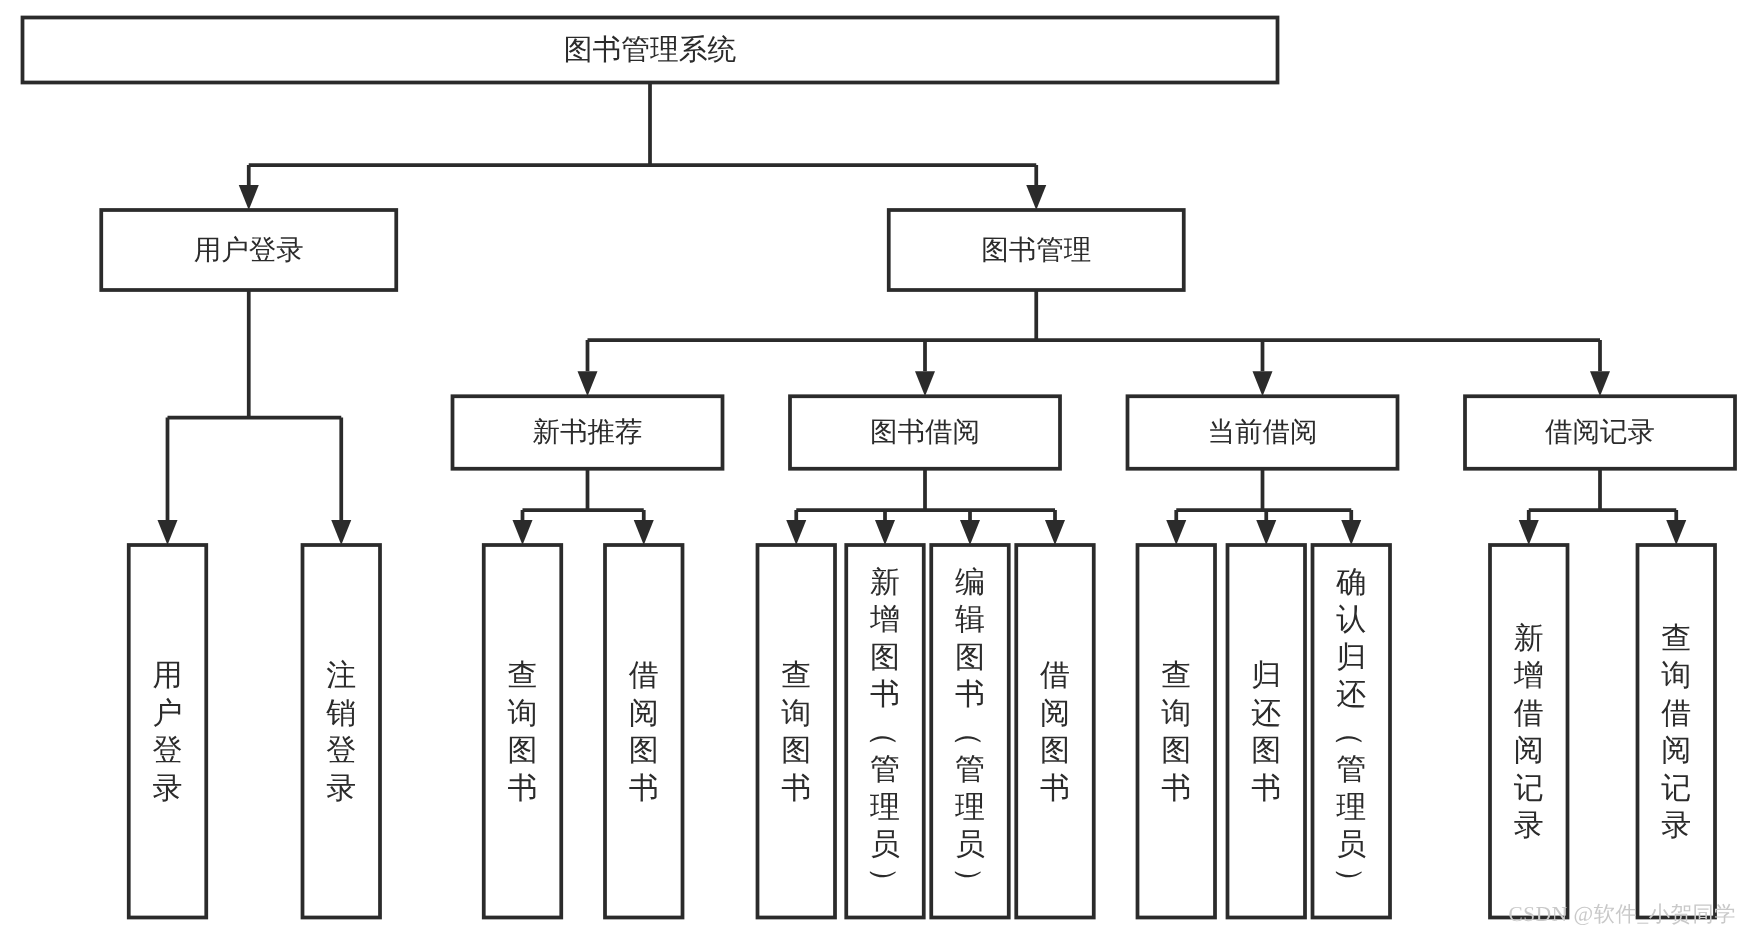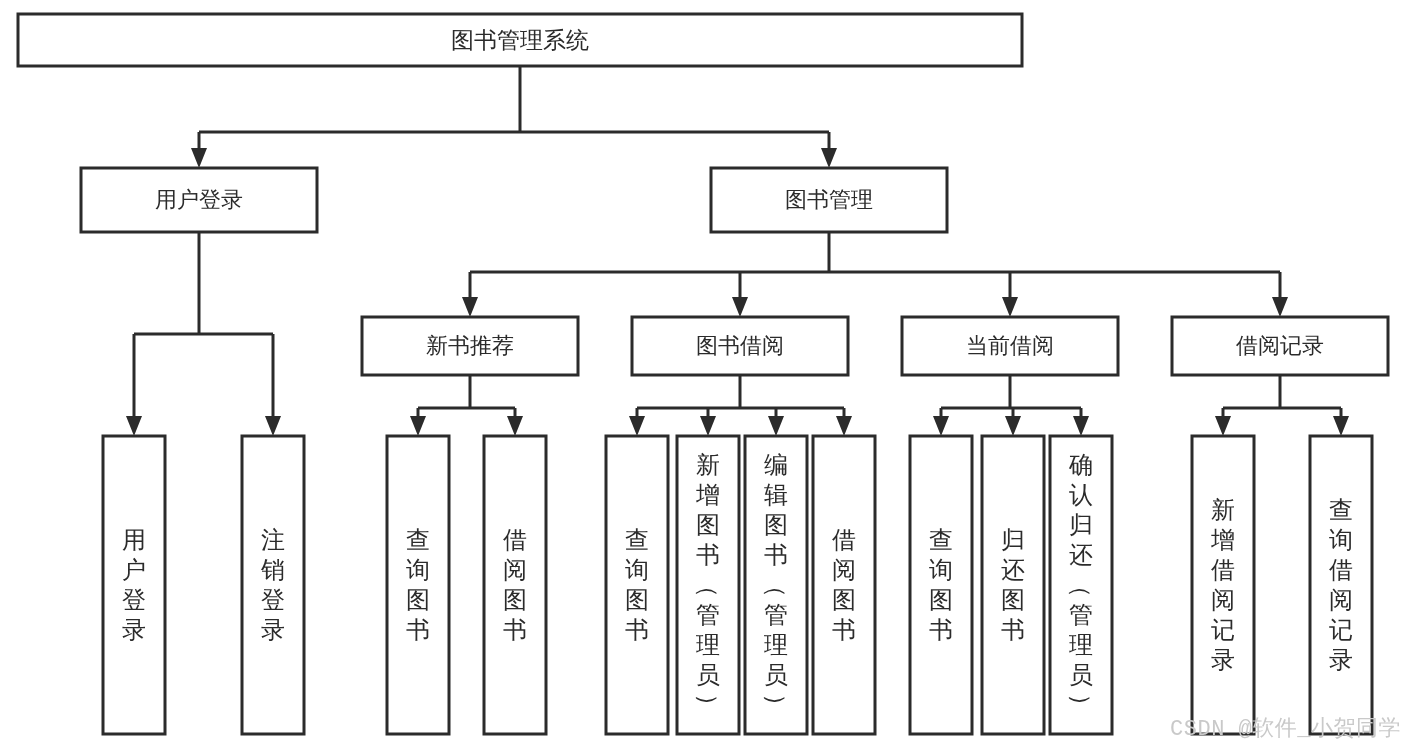--- a/index.html
+++ b/index.html
@@ -50,24 +50,24 @@
     stroke: #2b2b2b;
     stroke-width: 3;
     fill: none;
   }
   .arrow-head {
     fill: #2b2b2b;
     stroke: none;
   }
   .watermark {
     position: absolute;
-    right: 4px;
+    right: 16px;
     bottom: 4px;
-    font-family: Liberation Mono, monospace;
-    font-size: 22px;
+    font-family: Liberation Serif, serif;
+    font-size: 17px;
     color: #c9c9c9;
     letter-spacing: 0.5px;
     white-space: nowrap;
     pointer-events: none;
   }
 </style>
 </head>
 <body>
 
 <div id="diagram-root">

